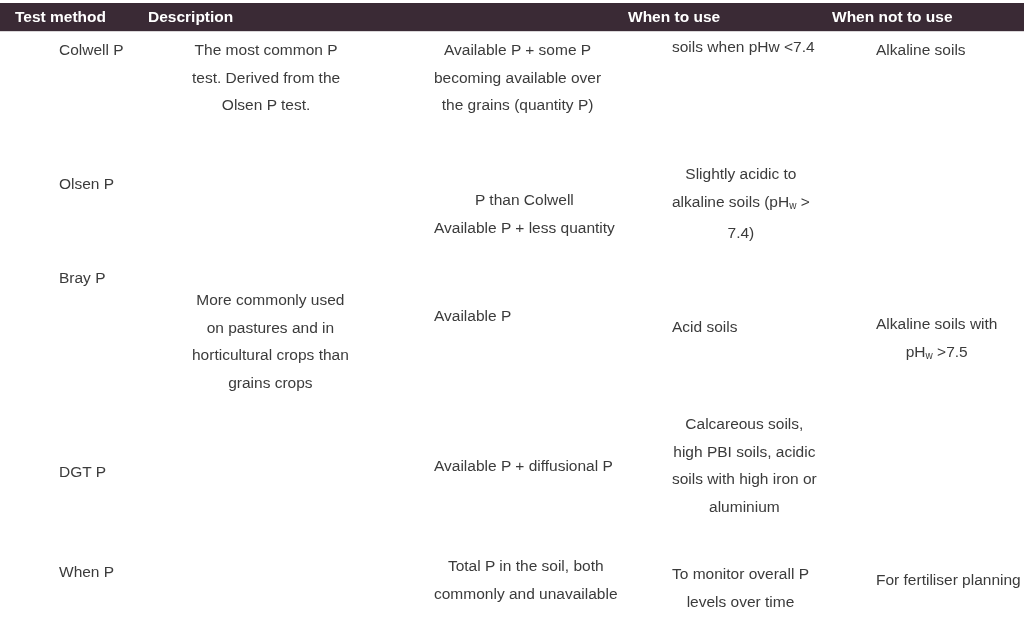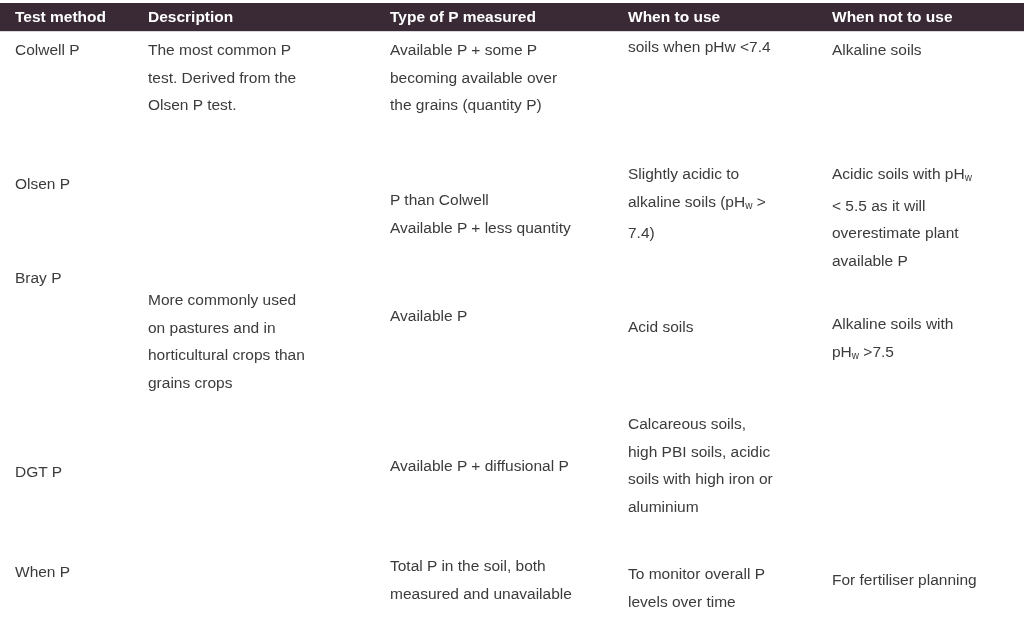--- a/index.html
+++ b/index.html
@@ -1,36 +1,35 @@
 <!DOCTYPE html>
 <html><head>
   <meta charset="utf-8">
   <style>
     html, body { margin: 0; padding: 0; background: #ffffff; }
     body { width: 1024px; height: 625px; overflow: hidden; position: relative;
            font-family: "Liberation Sans", "DejaVu Sans", sans-serif; }
-    .table { position: absolute; left: 0; top: 0; width: 1024px; height: 625px; }
+    .table { position: absolute; left: 0; top: 0; width: 1024px; height: 625px; text-align: center; }
     .header { position: absolute; left: 0; top: 3px; width: 1024px; height: 28px;
               background: #3a2a35; border-bottom: 1px solid #d9d6d8; }
     .th { position: absolute; top: 0; height: 28px; line-height: 28px;
           color: #ffffff; font-weight: bold; font-size: 15.5px; white-space: nowrap; }
     .cell { position: absolute; color: #3b3b3b; font-size: 15.5px;
-            line-height: 27.5px; white-space: nowrap; }
+            line-height: 27.5px; white-space: nowrap; margin-left: 44px; }
     .cell .line { display: block; }
     sub.w { font-size: 10px; vertical-align: -2px; }
   </style>
 </head>
 <body>
 
 <div class="table">
 
   <div class="header">
     <div class="th" style="left:15px">Test method</div>
     <div class="th" style="left:148px">Description</div>
-    <div class="th" style="left:390px">Type of P measured</div>
     <div class="th" style="left:628px">When to use</div>
     <div class="th" style="left:832px">When not to use</div>
   </div>
 
   <div class="cell" style="left:15px; top:36px">Colwell P</div>
   <div class="cell" style="left:148px; top:36px">
     <span class="line">The most common P</span>
     <span class="line">test. Derived from the</span>
     <span class="line">Olsen P test.</span>
   </div>
@@ -48,26 +47,20 @@
 
   <div class="cell" style="left:15px; top:170px">Olsen P</div>
   <div class="cell" style="left:390px; top:186px">
     <span class="line">P than Colwell</span>
     <span class="line">Available P + less quantity</span>
   </div>
   <div class="cell" style="left:628px; top:160px">
     <span class="line">Slightly acidic to</span>
     <span class="line"><span>alkaline soils (pH</span><sub class="w">w</sub><span> &gt;</span></span>
     <span class="line">7.4)</span>
-  </div>
-  <div class="cell" style="left:832px; top:160px">
-    <span class="line"><span>Acidic soils with pH</span><sub class="w">w</sub></span>
-    <span class="line">&lt; 5.5 as it will</span>
-    <span class="line">overestimate plant</span>
-    <span class="line">available P</span>
   </div>
 
   <div class="cell" style="left:15px; top:264px">Bray P</div>
   <div class="cell" style="left:148px; top:286px">
     <span class="line">More commonly used</span>
     <span class="line">on pastures and in</span>
     <span class="line">horticultural crops than</span>
     <span class="line">grains crops</span>
   </div>
   <div class="cell" style="left:390px; top:302px">
@@ -88,21 +81,21 @@
   <div class="cell" style="left:628px; top:410px">
     <span class="line">Calcareous soils,</span>
     <span class="line">high PBI soils, acidic</span>
     <span class="line">soils with high iron or</span>
     <span class="line">aluminium</span>
   </div>
 
   <div class="cell" style="left:15px; top:558px">When P</div>
   <div class="cell" style="left:390px; top:552px">
     <span class="line">Total P in the soil, both</span>
-    <span class="line">measured and unavailable</span>
+    <span class="line">commonly and unavailable</span>
   </div>
   <div class="cell" style="left:628px; top:560px">
     <span class="line">To monitor overall P</span>
     <span class="line">levels over time</span>
   </div>
   <div class="cell" style="left:832px; top:566px">
     <span class="line">For fertiliser planning</span>
   </div>
 
 </div>

